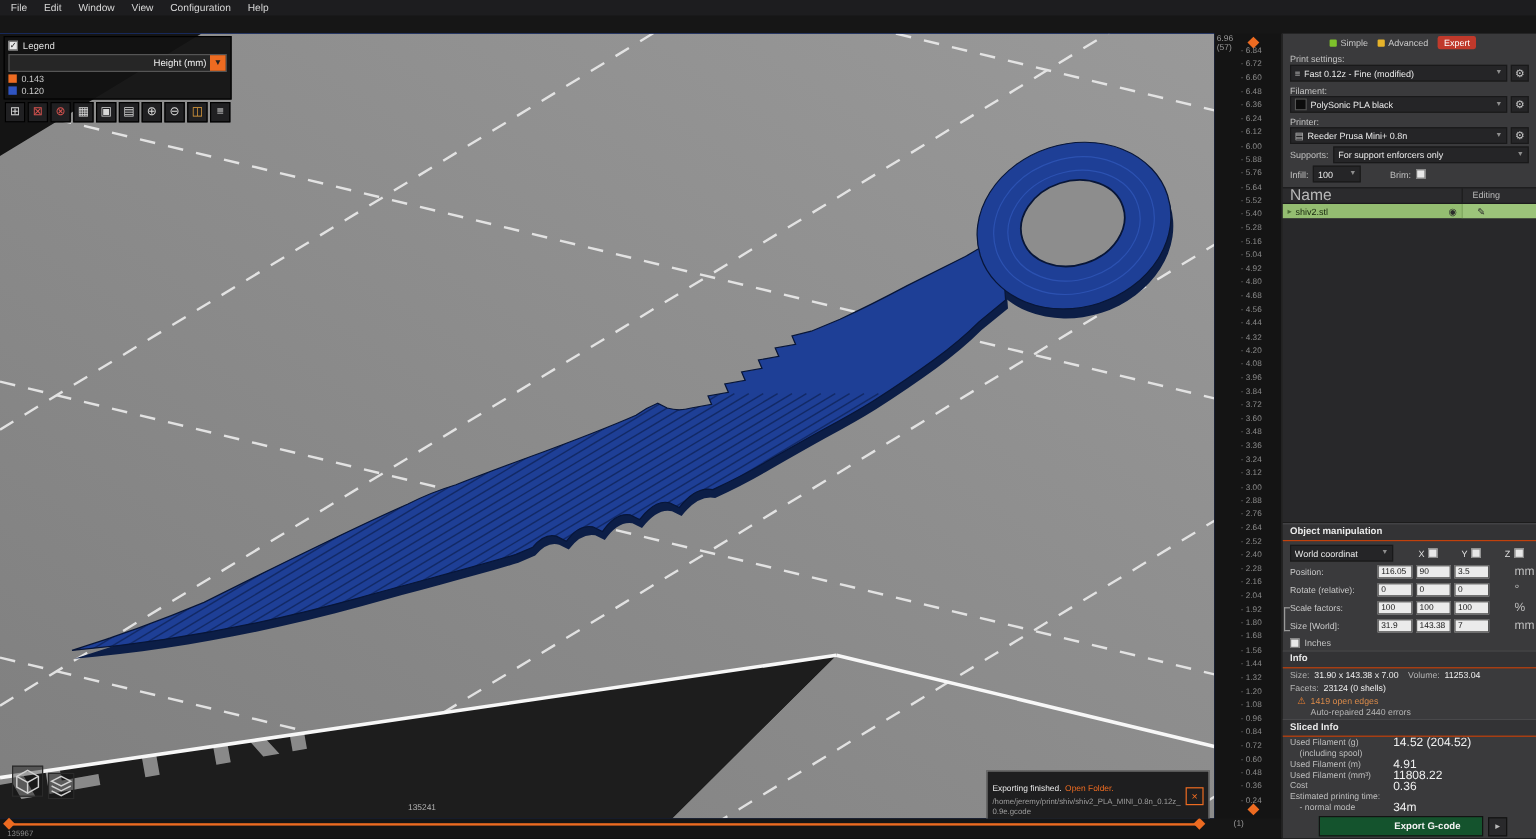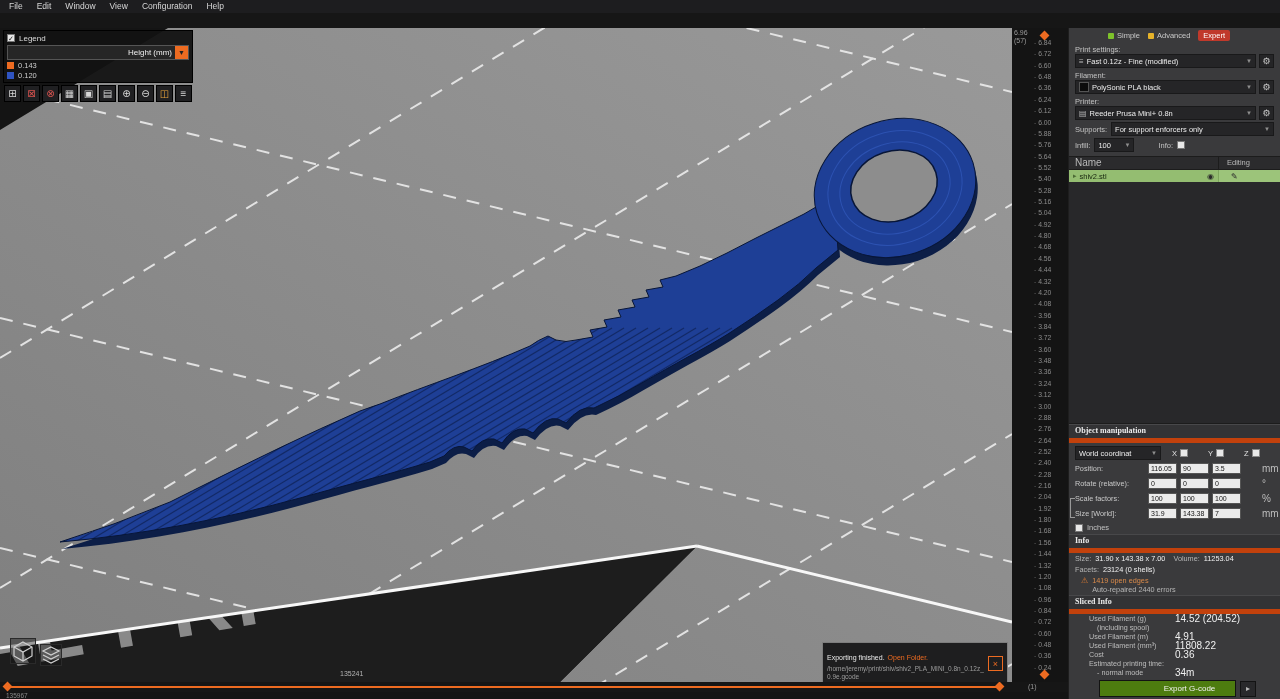--- a/index.html
+++ b/index.html
@@ -73,57 +73,57 @@
   .combo{flex:1;height:14px;background:#252527;border:1px solid #19191a;display:flex;align-items:center;gap:3px;padding:0 3px;min-width:0;box-sizing:border-box;}
   .cicon{font-size:8px;color:#bdbdbd;flex:none;}
   .swatch-black{width:8px;height:8px;background:#0c0c0c;border:1px solid #555;flex:none;}
   .cval{flex:1;font-size:7.5px;color:#ececec;white-space:nowrap;overflow:hidden;text-overflow:ellipsis;}
   .carrow{flex:none;color:#8e8e8e;font-size:6px;}
   .gearbtn{flex:none;width:15px;height:14px;background:#252527;border:1px solid #19191a;color:#c9c9c9;font-size:9px;display:flex;align-items:center;justify-content:center;box-sizing:border-box;}
   .inline-row{display:flex;align-items:center;gap:4px;padding:0 6px;height:16px;flex:none;}
   .ilabel{font-size:7.5px;color:#c2c2c2;flex:none;}
 
   .obj-head{display:flex;height:12px;background:#2b2b2d;border-top:1px solid #1c1c1c;border-bottom:1px solid #1c1c1c;flex:none;margin-top:3px;}
-  .oh-name{flex:1;padding-left:6px;font-size:10px;color:#b9b9b9;line-height:11px;}
+  .oh-name{flex:1;padding-left:6px;font-size:13px;color:#b9b9b9;line-height:11px;}
   .oh-edit{width:62px;font-size:7.5px;color:#b9b9b9;line-height:11px;border-left:1px solid #1c1c1c;padding-left:8px;box-sizing:border-box;}
   .obj-row{display:flex;height:12px;background:#94bd71;flex:none;}
   .or-name{flex:1;display:flex;align-items:center;gap:3px;padding-left:4px;font-size:7.5px;color:#16250d;min-width:0;}
   .or-eye{flex:none;margin-right:4px;font-size:8px;color:#2b2b2b;}
   .or-edit{width:62px;border-left:1px solid #7da55c;background:#9cc47a;display:flex;align-items:center;padding-left:12px;font-size:8px;color:#2b2b2b;box-sizing:border-box;}
   .obj-body{flex:1;background:#28282a;border-bottom:1px solid #1c1c1c;}
 
-  .section-head{height:13px;background:#333335;border-top:1px solid #48484a;border-bottom:5px solid #c2410c;
-                font-size:8px;font-weight:bold;color:#eaeaea;padding-left:6px;line-height:12px;flex:none;font-family:Liberation Serif, serif;}
-  .coord-row{display:flex;align-items:center;gap:11px;padding:2px 6px 0;height:16px;flex:none;}
+  .section-head{height:13px;background:#333335;border-top:1px solid #48484a;border-bottom:1px solid #c2410c;
+                font-size:8px;font-weight:bold;color:#eaeaea;padding-left:6px;line-height:12px;flex:none;}
+  .coord-row{display:flex;align-items:center;gap:21px;padding:2px 6px 0;height:16px;flex:none;}
   .coord-combo{width:86px;flex:none;}
   .axis{width:30px;display:flex;align-items:center;gap:3px;font-size:7.5px;color:#e2e2e2;}
   .axbox{width:8px;height:8px;background:#e8e8e8;border:1px solid #888;box-sizing:border-box;}
   .manip-wrap{position:relative;flex:none;}
   .manip-row{display:flex;align-items:center;gap:3px;padding:1px 6px;height:15px;box-sizing:border-box;}
   .m-label{width:70px;flex:none;font-size:7.3px;color:#c9c9c9;white-space:nowrap;}
   .m-input{width:29px;height:11px;background:#ebebeb;color:#141414;font-size:7px;line-height:10px;padding:0 2px;border:1px solid #555;flex:none;box-sizing:border-box;overflow:hidden;}
   .m-unit{font-size:10px;color:#bdbdbd;margin-left:18px;}
   .lock{position:absolute;left:1px;top:37px;width:4px;height:18px;border:1px solid #999;border-right:none;}
   .inches-row{display:flex;align-items:center;gap:4px;padding:2px 6px;height:13px;flex:none;box-sizing:border-box;}
 
   .info-row{display:flex;gap:4px;padding:1px 6px;font-size:7.3px;line-height:9px;flex:none;align-items:baseline;}
   .i-label{color:#b5b5b5;flex:none;}
   .i-val{color:#f0f0f0;}
   .warn-row{display:flex;gap:4px;padding:1px 6px 1px 12px;flex:none;align-items:flex-start;}
   .warn-icon{color:#e07b30;font-size:8px;line-height:9px;flex:none;}
   .w1{font-size:7.3px;color:#d98a4a;line-height:9px;}
   .w2{font-size:7.3px;color:#b5b5b5;line-height:9px;}
 
-  .sl-row{display:flex;padding:0 20px;height:9px;align-items:center;flex:none;}
+  .sl-row{display:flex;padding:0 6px;height:9px;flex:none;}
   .sl-label{width:86px;flex:none;font-size:7.2px;color:#bdbdbd;white-space:nowrap;}
   .sl-val{font-size:10px;color:#f0f0f0;white-space:nowrap;}
   .sl-row.ind .sl-label{padding-left:8px;box-sizing:border-box;}
 
   .export-row{display:flex;gap:4px;align-items:center;padding:4px 24px 3px 30px;height:22px;box-sizing:border-box;flex:none;margin-top:auto;}
-  .export-btn{flex:1;height:15px;background:#4d7c0f;border:1px solid #131313;color:#f2f2f2;font-size:8px;font-weight:normal;display:flex;align-items:center;justify-content:center;padding-left:44px;}
+  .export-btn{flex:1;height:15px;background:#14532d;border:1px solid #131313;color:#f2f2f2;font-size:8px;font-weight:bold;display:flex;align-items:center;justify-content:center;padding-left:44px;}
   .export-extra{width:14px;height:14px;background:#29292b;border:1px solid #131313;color:#bbb;font-size:8px;display:flex;align-items:center;justify-content:center;}
 </style>
 </head>
 <body>
 
 <div id="app">
 
   <div class="abs menubar">
       <div class="menuitem">File</div>
       <div class="menuitem">Edit</div>
@@ -486,21 +486,21 @@
         <span class="carrow">▼</span>
       </div>
     </div>
 
     <div class="inline-row">
       <span class="ilabel">Infill:</span>
       <div class="combo" style="flex:none;width:40px;">
         <span class="cval">100</span>
         <span class="carrow">▼</span>
       </div>
-      <span class="ilabel" style="margin-left:20px;">Info:</span>
+      <span class="ilabel" style="margin-left:20px;">Brim:</span>
       <span class="checkbox"></span>
     </div>
 
     <div class="obj-head">
       <div class="oh-name">Name</div>
       <div class="oh-edit">Editing</div>
     </div>
     <div class="obj-row">
       <div class="or-name">
         <span style="font-size:7px;color:#4c6b35;">▸</span>

